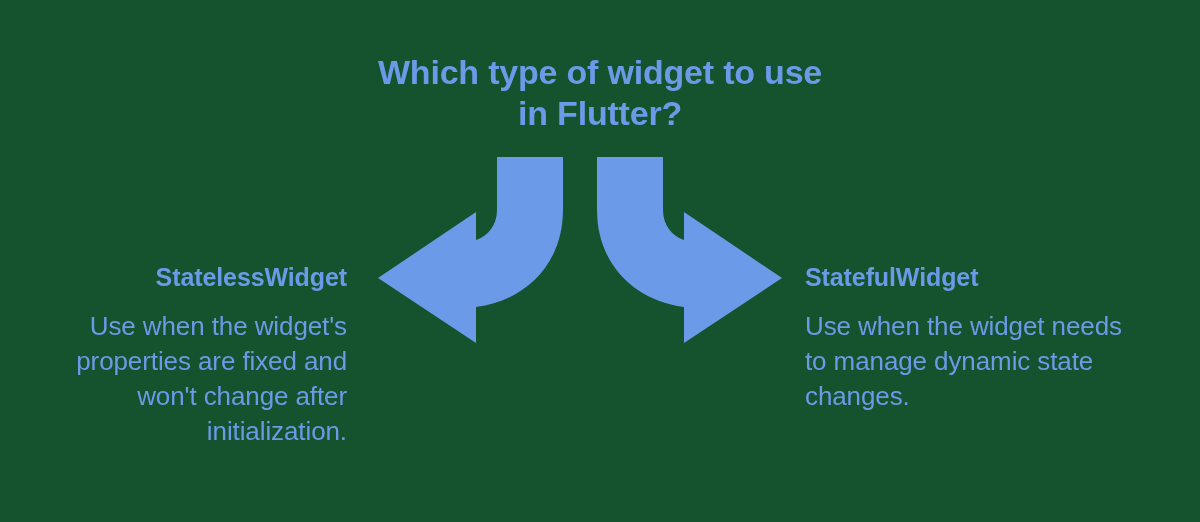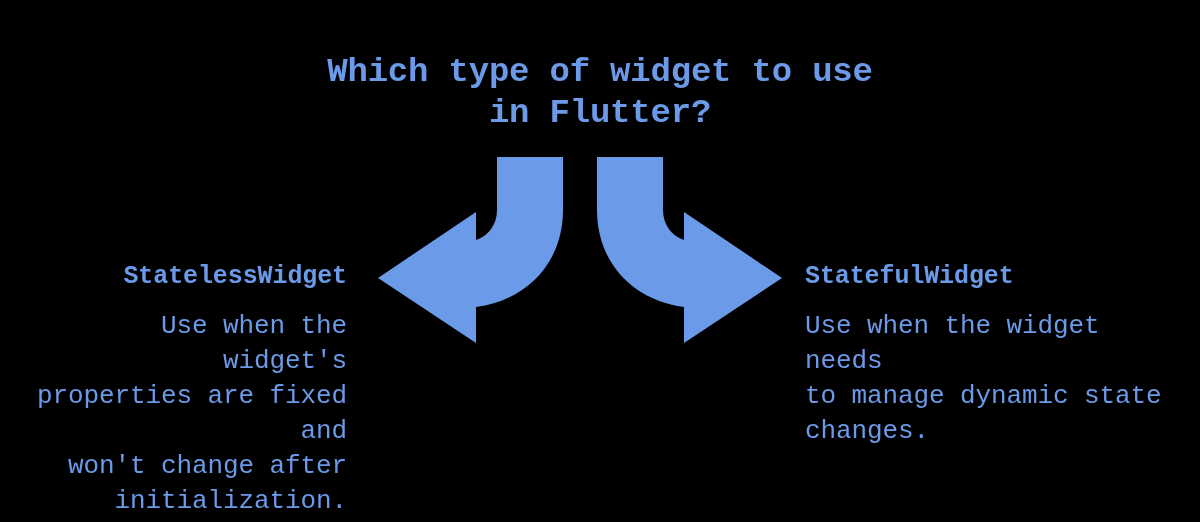--- a/index.html
+++ b/index.html
@@ -11,22 +11,21 @@
     width: 1200px;
     height: 522px;
     overflow: hidden;
     font-family: "Liberation Sans", sans-serif;
     background: #4c4c4c;
   }
   #slide {
     position: relative;
     width: 1200px;
     height: 522px;
-    background: #000000;
-    font-family: Liberation Mono, monospace;
+    background: #14532d;
   }
 
   
   #title {
     position: absolute;
     left: 0;
     top: 52px;
     width: 1200px;
     text-align: center;
     font-size: 34px;

